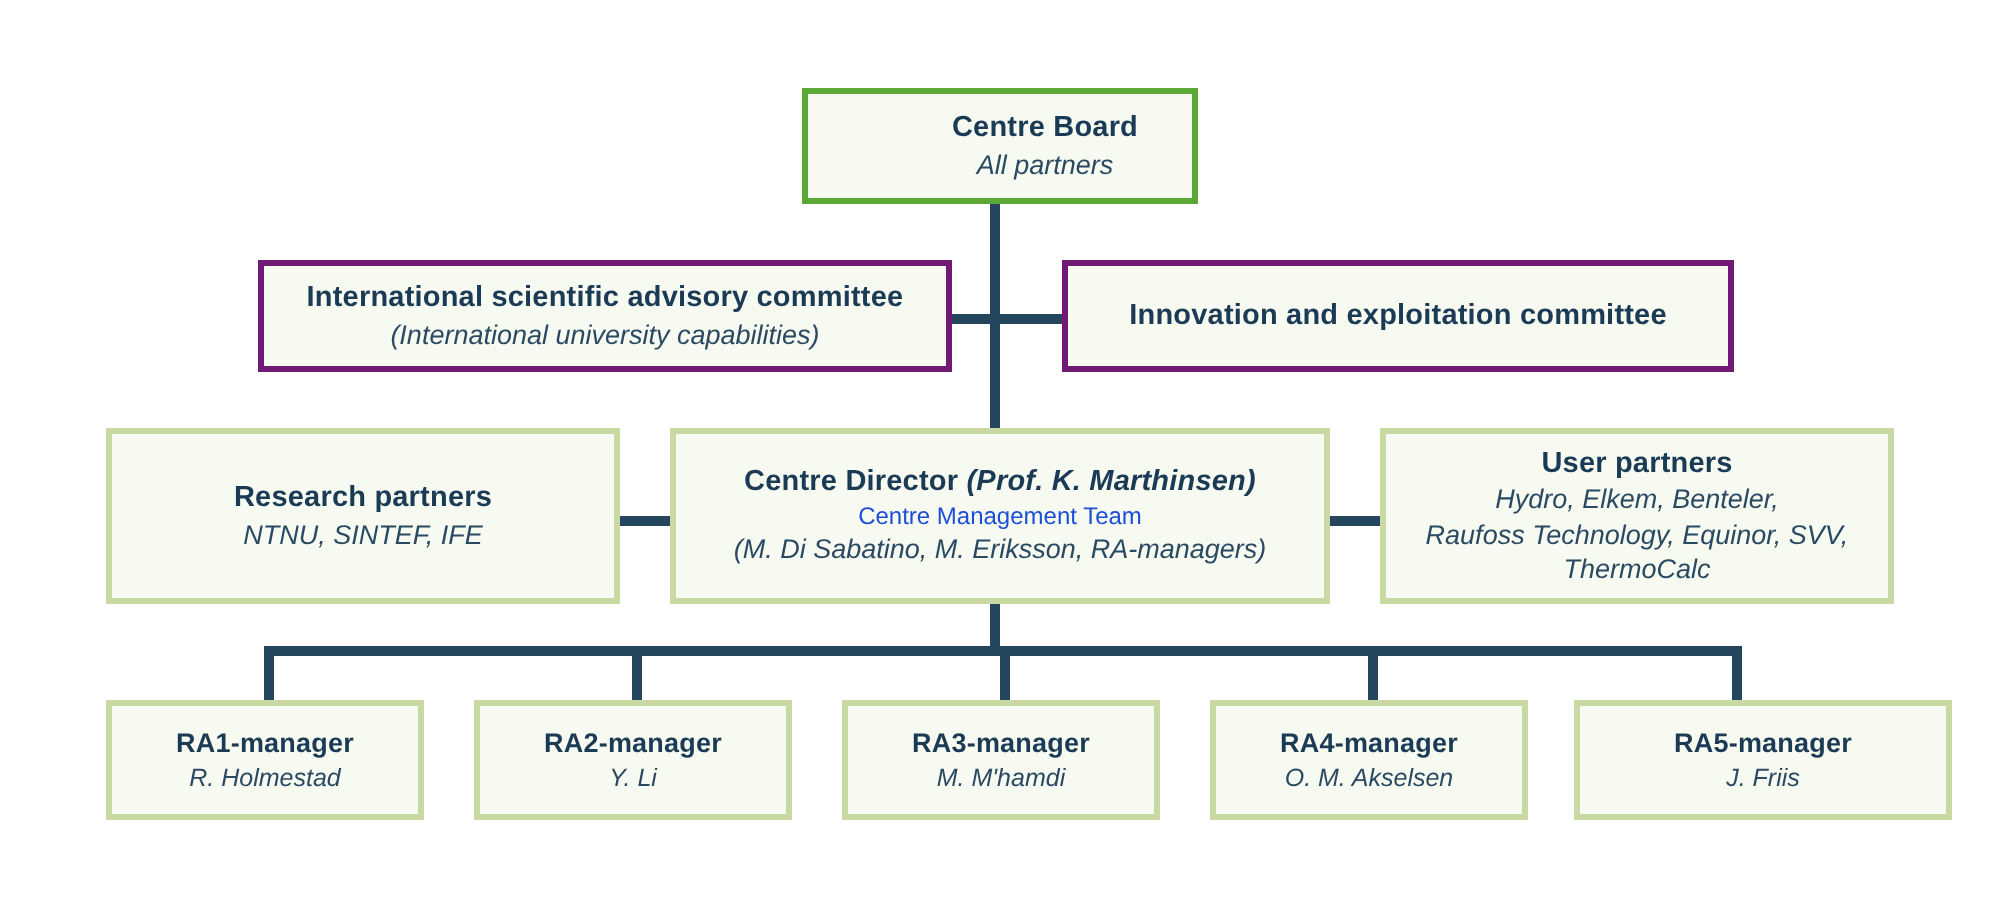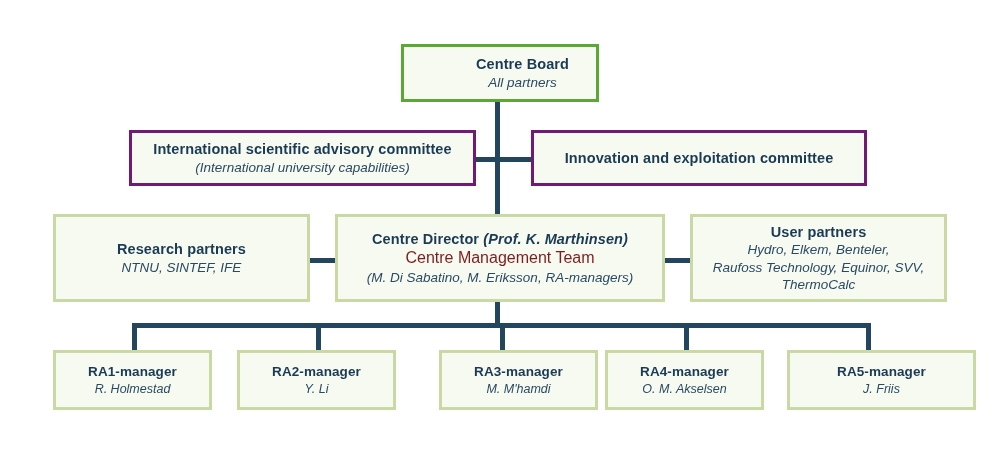--- a/index.html
+++ b/index.html
@@ -49,23 +49,23 @@
     font-size: 14.5px;
     color: #1A3A55;
     letter-spacing: 0.1px;
   }
   .sub {
     font-style: italic;
     font-size: 13.5px;
     color: #2A4A63;
   }
   .sub-plain {
-    font-size: 16px;
+    font-size: 12px;
     font-style: normal;
-    color: #7f1d1d;
+    color: #1d4ed8;
   }
   .title-inline-italic {
     font-weight: bold;
     font-style: italic;
   }
   .node-sm .title { font-size: 13.5px; }
   .node-sm .sub   { font-size: 12.5px; }
   .node-wide .title { font-size: 14.5px; }
   .multiline { display: block; }
 </style>
@@ -130,21 +130,21 @@
   <div class="node border-soft node-sm" style="left:53px; top:350px; width:159px; height:60px;">
     <div class="title">RA1-manager</div>
     <div class="sub">R. Holmestad</div>
   </div>
 
   <div class="node border-soft node-sm" style="left:237px; top:350px; width:159px; height:60px;">
     <div class="title">RA2-manager</div>
     <div class="sub">Y. Li</div>
   </div>
 
-  <div class="node border-soft node-sm" style="left:421px; top:350px; width:159px; height:60px;margin-left:18px;">
+  <div class="node border-soft node-sm" style="left:421px; top:350px; width:159px; height:60px;">
     <div class="title">RA3-manager</div>
     <div class="sub">M. M'hamdi</div>
   </div>
 
   <div class="node border-soft node-sm" style="left:605px; top:350px; width:159px; height:60px;">
     <div class="title">RA4-manager</div>
     <div class="sub">O. M. Akselsen</div>
   </div>
 
   <div class="node border-soft node-sm" style="left:787px; top:350px; width:189px; height:60px;">

